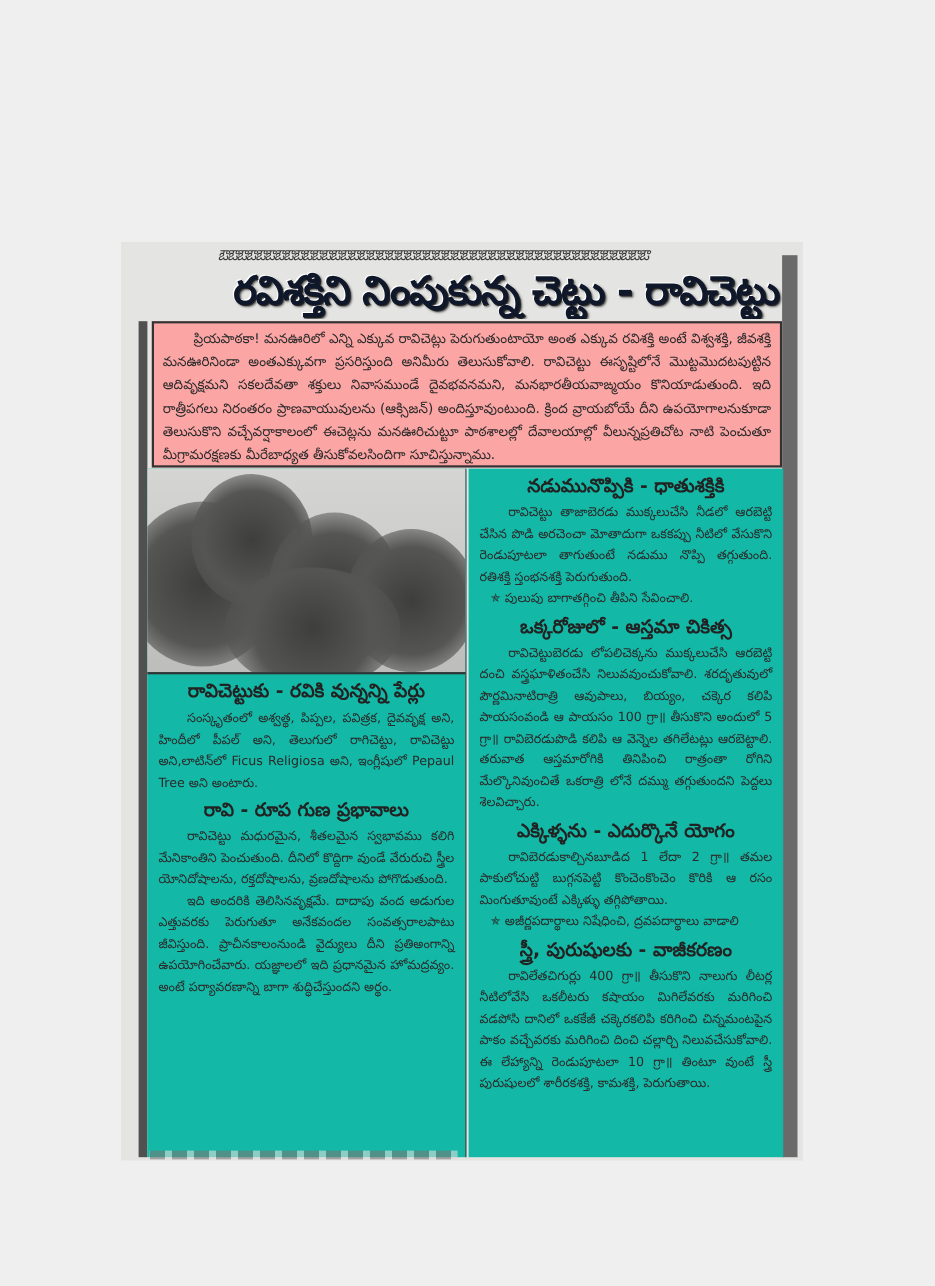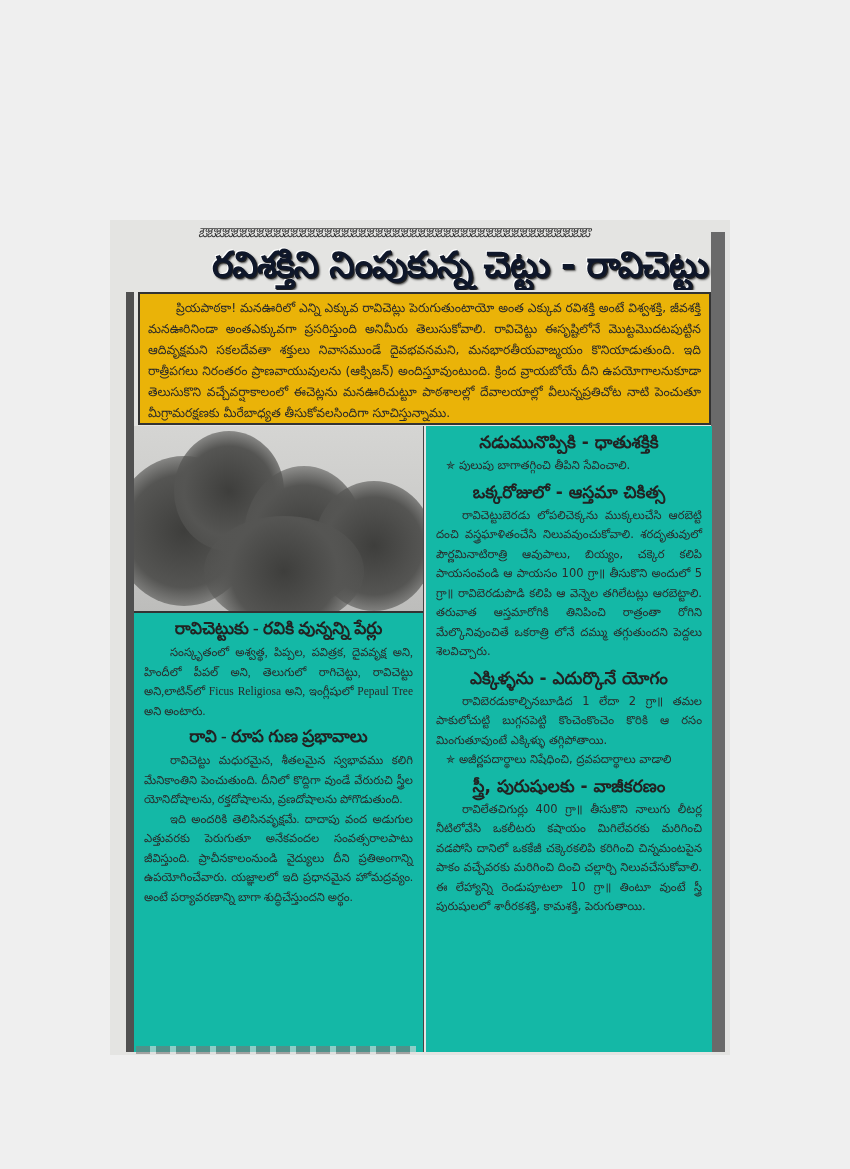--- a/index.html
+++ b/index.html
@@ -52,33 +52,33 @@
       left: 126px; top: 292px;
       width: 8px; height: 760px;
       background: #505050;
     }
     .intro {
       position: absolute;
       left: 138px; top: 292px;
       width: 573px; height: 133px;
       border: 2px solid #333;
       box-sizing: border-box;
-      background: #eab308;
+      background: #fca5a5;
       padding: 4px 8px;
       font-size: 12.3px; line-height: 21px;
       text-align: justify;
       text-indent: 28px;
     }
     .col {
       position: absolute;
       top: 426px;
       box-sizing: border-box;
       background: #14b8a6;
     }
-    .col-left { left: 134px; width: 290px; height: 626px; border-right: 1px solid #444; font-family: Liberation Serif, serif; }
+    .col-left { left: 134px; width: 290px; height: 626px; border-right: 1px solid #444; }
     .col-right { left: 426px; width: 286px; height: 626px; }
     .photo {
       position: relative;
       width: 100%; height: 185px;
       border-bottom: 2px solid #333;
       background: linear-gradient(#d5d5d3 0%, #cfcfcd 30%, #bdbdbb 100%);
       overflow: hidden;
     }
     .photo .blob {
       position: absolute; border-radius: 50%;
@@ -137,20 +137,21 @@
     <div class="sec-title">రావి - రూప గుణ ప్రభావాలు</div>
     <p class="para">రావిచెట్టు మధురమైన, శీతలమైన స్వభావము కలిగి మేనికాంతిని పెంచుతుంది. దీనిలో కొద్దిగా వుండే వేరురుచి స్త్రీల యోనిదోషాలను, రక్తదోషాలను, వ్రణదోషాలను పోగొడుతుంది.</p>
     <p class="para">ఇది అందరికి తెలిసినవృక్షమే. దాదాపు వంద అడుగుల ఎత్తువరకు పెరుగుతూ అనేకవందల సంవత్సరాలపాటు జీవిస్తుంది. ప్రాచీనకాలంనుండి వైద్యులు దీని ప్రతిఅంగాన్ని ఉపయోగించేవారు. యజ్ఞాలలో ఇది ప్రధానమైన హోమద్రవ్యం. అంటే పర్యావరణాన్ని బాగా శుద్ధిచేస్తుందని అర్థం.</p>
   </div>
 
 </div>
 
 <div class="col col-right">
   <div class="section">
     <div class="sec-title">నడుమునొప్పికి - ధాతుశక్తికి</div>
+    <p class="para">రావిచెట్టు తాజాబెరడు ముక్కలుచేసి నీడలో ఆరబెట్టి చేసిన పొడి అరచెంచా మోతాదుగా ఒకకప్పు నీటిలో వేసుకొని రెండుపూటలా తాగుతుంటే నడుము నొప్పి తగ్గుతుంది. రతిశక్తి స్తంభనశక్తి పెరుగుతుంది.</p>
     <p class="para noindent">
       <span class="star">✯</span>
       <span>పులుపు బాగాతగ్గించి తీపిని సేవించాలి.</span>
     </p>
   </div>
 
   <div class="section">
     <div class="sec-title">ఒక్కరోజులో - ఆస్తమా చికిత్స</div>
     <p class="para">రావిచెట్టుబెరడు లోపలిచెక్కను ముక్కలుచేసి ఆరబెట్టి దంచి వస్త్రఘాళితంచేసి నిలువవుంచుకోవాలి. శరదృతువులో పౌర్ణమినాటిరాత్రి ఆవుపాలు, బియ్యం, చక్కెర కలిపి పాయసంవండి ఆ పాయసం 100 గ్రా॥ తీసుకొని అందులో 5 గ్రా॥ రావిబెరడుపొడి కలిపి ఆ వెన్నెల తగిలేటట్లు ఆరబెట్టాలి. తరువాత ఆస్తమారోగికి తినిపించి రాత్రంతా రోగిని మేల్కొనివుంచితే ఒకరాత్రి లోనే దమ్ము తగ్గుతుందని పెద్దలు శెలవిచ్చారు.</p>
   </div>

